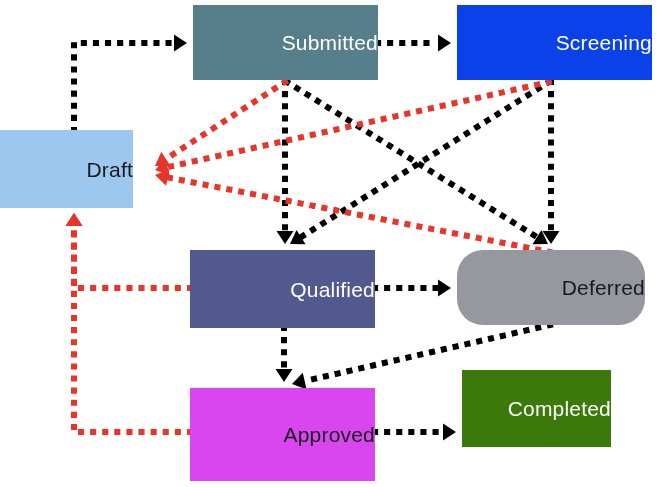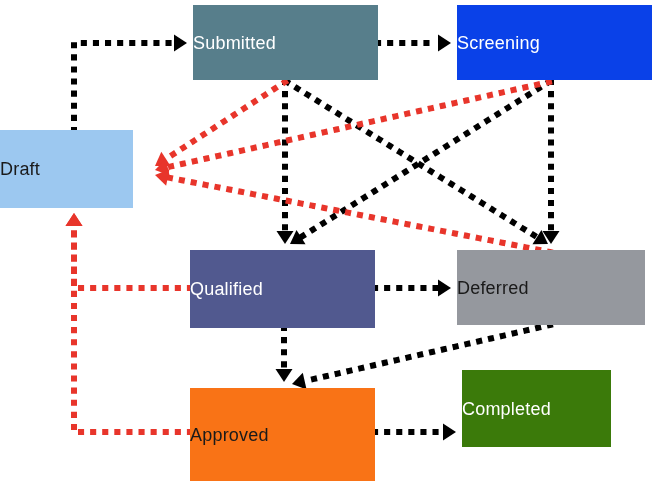--- a/index.html
+++ b/index.html
@@ -19,24 +19,24 @@
     position: absolute;
     left: 0;
     top: 0;
     width: 665px;
     height: 487px;
   }
   .node {
     position: absolute;
     display: flex;
     align-items: center;
-    justify-content: flex-start;
+    justify-content: flex-end;
     box-sizing: border-box;
     font-family: "Liberation Sans", sans-serif;
-    font-size: 18px;
+    font-size: 21px;
     font-weight: 400;
     letter-spacing: 0.2px;
     line-height: 1;
     white-space: nowrap;
     z-index: 2;
   }
 </style>
 </head>
 <body>
 
@@ -110,23 +110,23 @@
   </div>
   <div class="node" style="left: 193px; top: 5px; width: 185px; height: 75px; background: rgb(87, 126, 139); color: rgb(255, 255, 255);">
     <span>Submitted</span>
   </div>
   <div class="node" style="left: 190px; top: 250px; width: 185px; height: 78px; background: rgb(81, 89, 143); color: rgb(255, 255, 255);">
     <span>Qualified</span>
   </div>
   <div class="node" style="left: 457px; top: 5px; width: 195px; height: 75px; background: rgb(10, 65, 232); color: rgb(255, 255, 255);">
     <span>Screening</span>
   </div>
-  <div class="node" style="left: 457px; top: 250px; width: 188px; height: 75px; background: rgb(149, 152, 158); color: rgb(26, 26, 26);">
+  <div class="node" style="left: 457px; top: 250px; width: 188px; height: 75px; background: rgb(149, 152, 158); color: rgb(26, 26, 26); border-radius: 26px;">
     <span>Deferred</span>
   </div>
-  <div class="node" style="left: 190px; top: 388px; width: 185px; height: 93px; background: #f97316; color: rgb(26, 26, 26);">
+  <div class="node" style="left: 190px; top: 388px; width: 185px; height: 93px; background: #d946ef; color: rgb(26, 26, 26);">
     <span>Approved</span>
   </div>
   <div class="node" style="left: 462px; top: 370px; width: 149px; height: 77px; background: rgb(59, 122, 10); color: rgb(255, 255, 255);">
     <span>Completed</span>
   </div>
 
 </div>
 
 </body></html>

